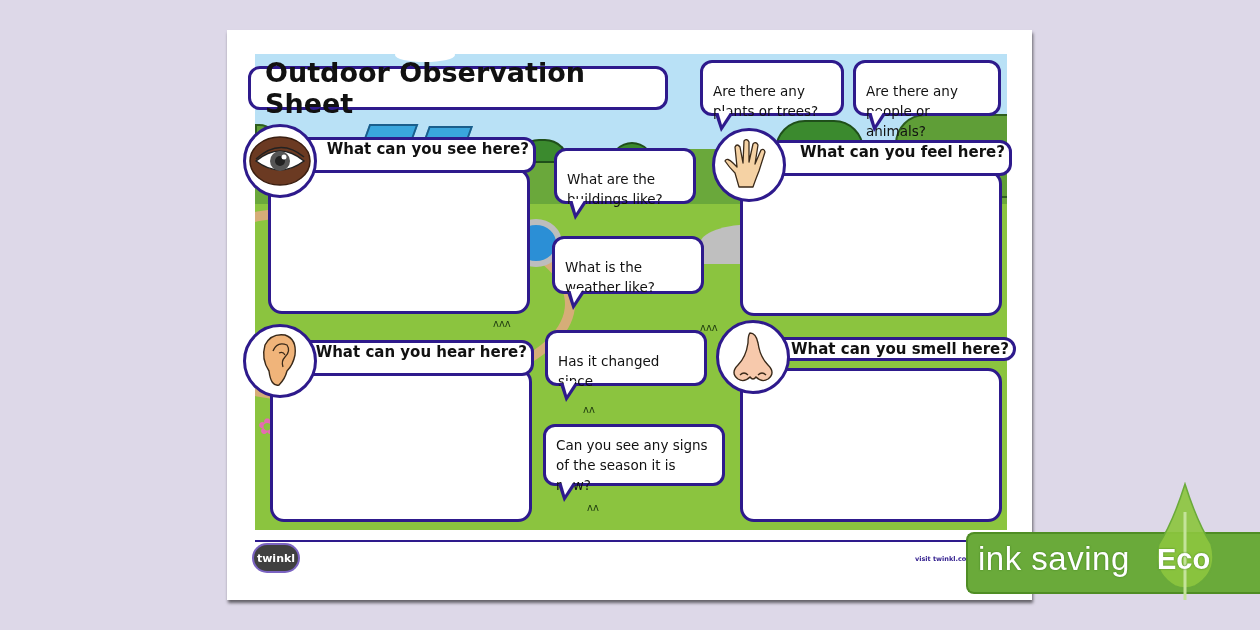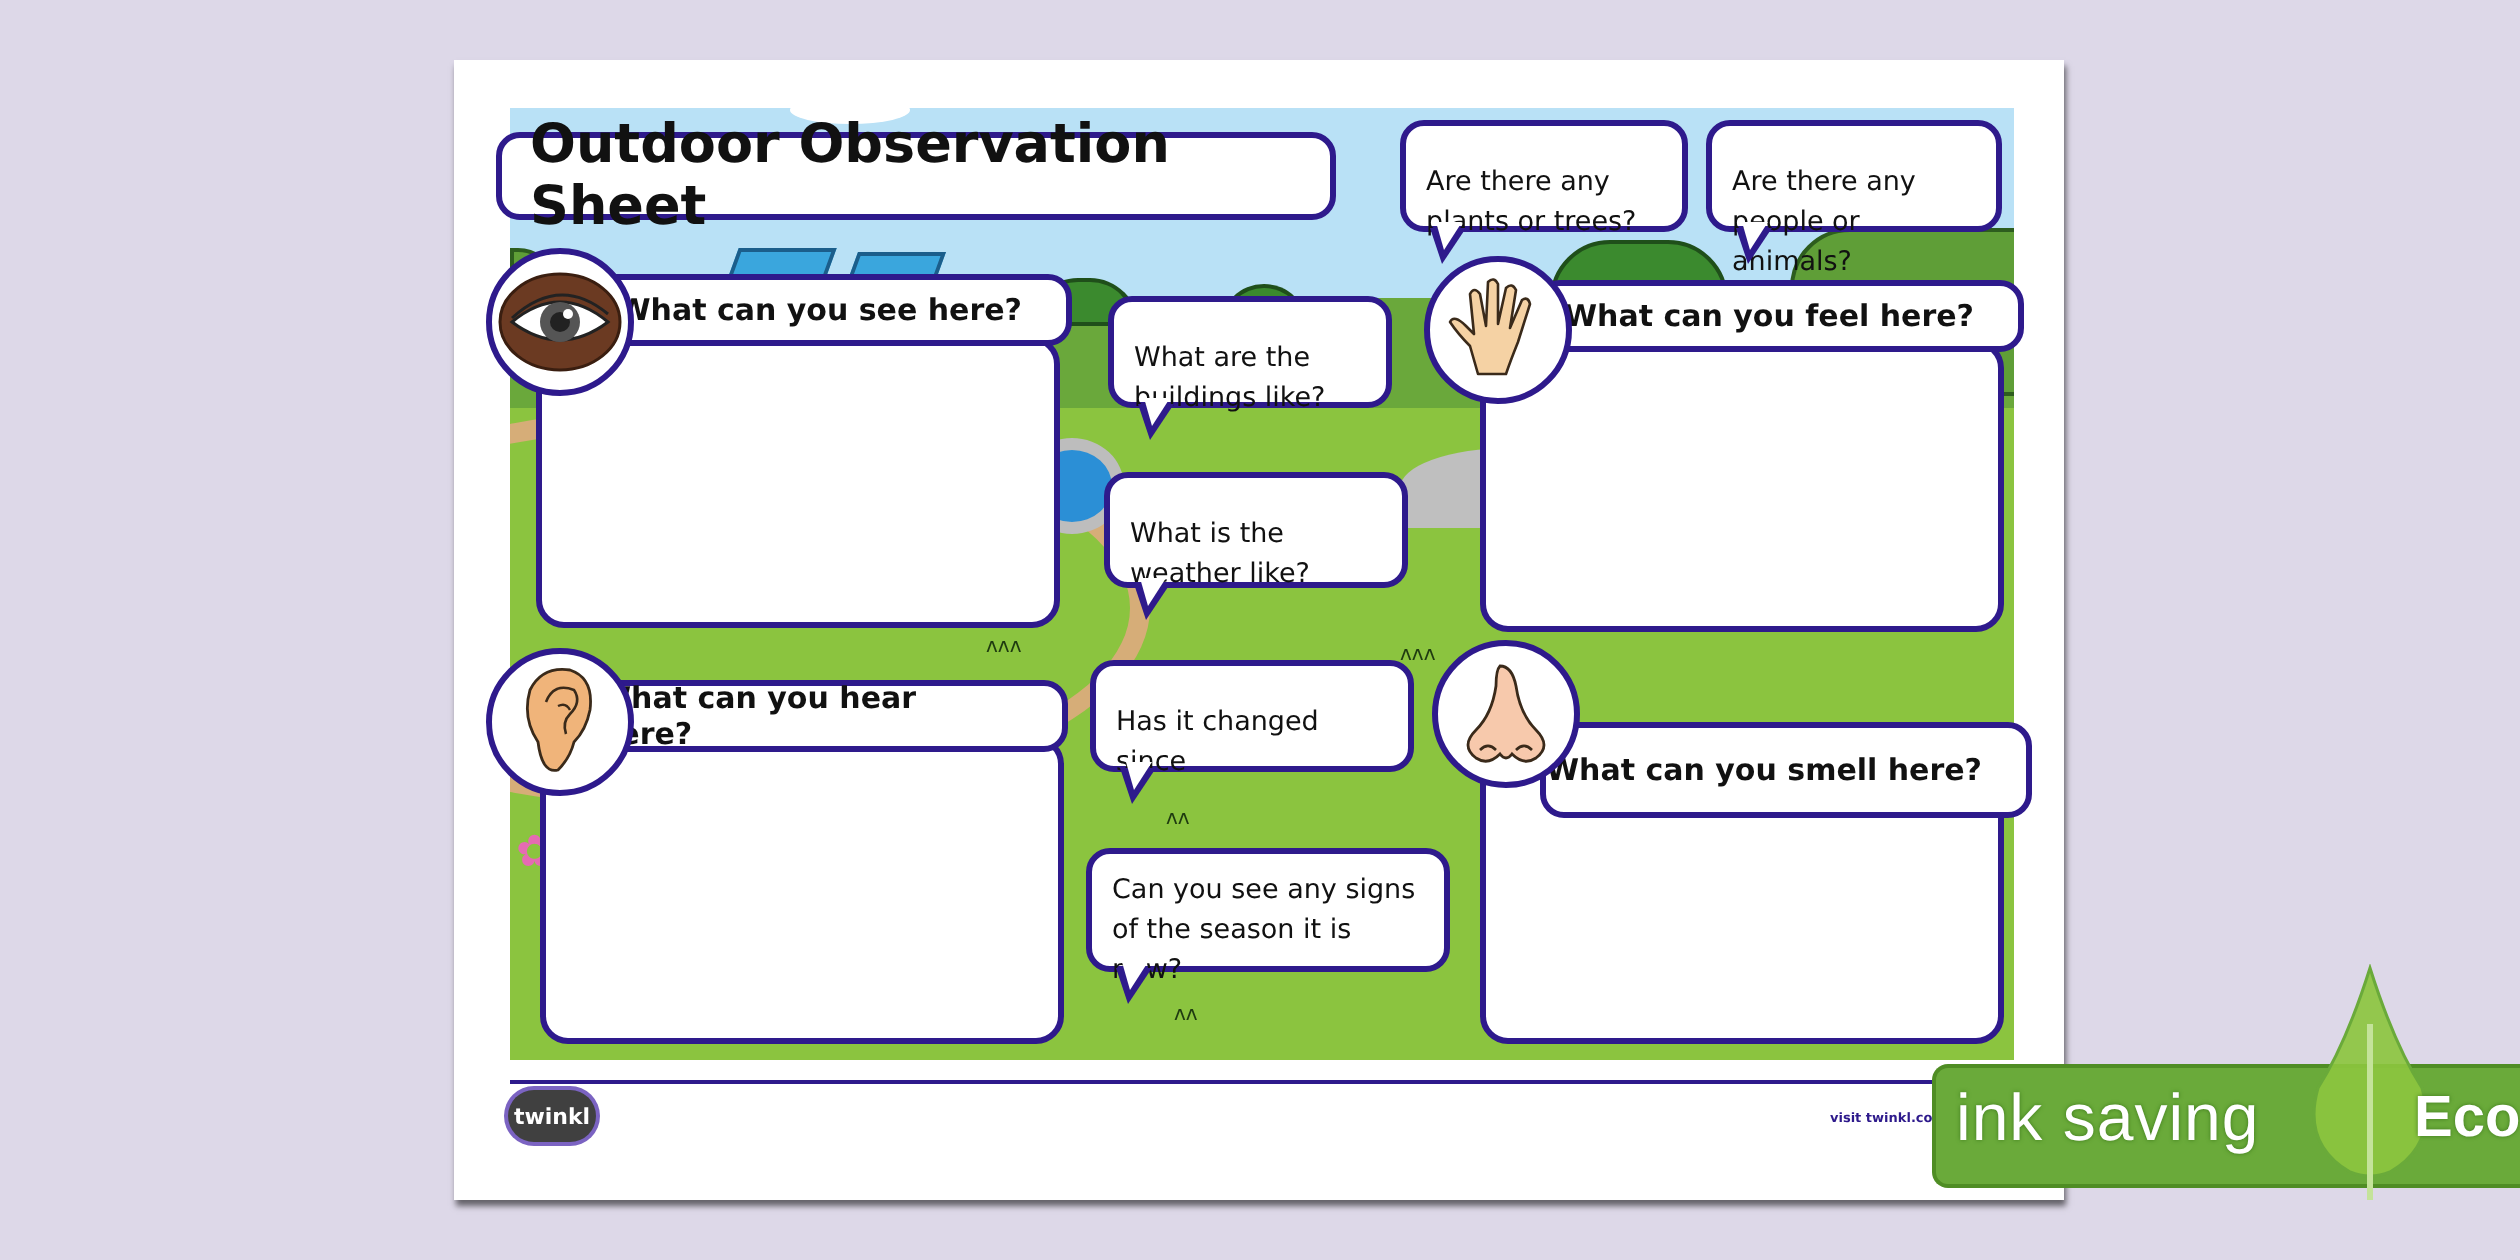--- a/index.html
+++ b/index.html
@@ -34,22 +34,22 @@
   .grass { position:absolute; font-size:10px; color:#1f3b10; font-family:"DejaVu Sans", sans-serif; }
 
   .title-box {
     position:absolute; left:248px; top:66px; width:420px; height:44px;
     background:#fff; border:3px solid #2e1a8c; border-radius:12px;
     display:flex; align-items:center; padding-left:14px; box-sizing:border-box;
     font-family:"DejaVu Sans", sans-serif; font-weight:bold; font-size:27px; color:#111;
   }
   .header-pill {
     position:absolute; background:#fff; border:3px solid #2e1a8c; border-radius:12px;
-    box-sizing:border-box; display:flex; align-items:center; justify-content:flex-end;
-    padding-right:22px; font-weight:bold; font-size:15px; color:#111;
+    box-sizing:border-box; display:flex; align-items:flex-start; justify-content:flex-end;
+    padding-right:4px; font-weight:bold; font-size:15px; color:#111;
   }
   .answer-box {
     position:absolute; background:#fff; border:3px solid #2e1a8c; border-radius:14px; box-sizing:border-box;
   }
   .icon-circle {
     position:absolute; width:74px; height:74px; border-radius:50%;
     background:#fff; border:3px solid #2e1a8c; box-sizing:border-box;
     display:flex; align-items:center; justify-content:center; overflow:hidden;
   }
   .bubble {
@@ -82,21 +82,21 @@
   }
   .eco-text {
     position:absolute; left:978px; top:540px; font-size:33px; color:#fff;
     font-family:"Liberation Sans", sans-serif; letter-spacing:0.5px;
     text-shadow: 0 0 2px #3d7a1c;
   }
   .eco-leaf {
     position:absolute; left:1153px; top:482px; width:64px; height:120px;
   }
   .eco-label {
-    position:absolute; left:1207px; top:543px; font-size:29px; color:#fff; font-weight:bold;
+    position:absolute; left:1157px; top:543px; font-size:29px; color:#fff; font-weight:bold;
     font-family:"Liberation Sans", sans-serif; text-shadow: 0 0 2px #3d7a1c;
   }
 </style>
 </head>
 <body>
 
 <div class="sheet"></div>
 
 <div class="scene">
   <div class="sky"></div>
@@ -155,21 +155,21 @@
 </div>
 <div class="icon-circle" style="left:243px;top:324px;">
   <svg width="50" height="60" viewBox="0 0 50 60">
     <path d="M14 40 Q6 28 10 14 Q16 2 30 4 Q42 8 40 24 Q38 34 32 40 Q30 48 24 54 Q16 56 14 40Z" fill="#f0b47a" stroke="#3a2a1a" stroke-width="1.4"></path>
     <path d="M18 20 Q22 10 32 14 Q36 20 30 26 Q26 30 28 36" fill="none" stroke="#3a2a1a" stroke-width="1.3"></path>
     <path d="M24 22 Q28 20 30 24" fill="none" stroke="#3a2a1a" stroke-width="1.2"></path>
   </svg>
 </div>
 
 <div class="answer-box" style="left:740px;top:368px;width:262px;height:154px;"></div>
-<div class="header-pill" style="left:770px;top:337px;width:246px;height:48px;margin-top:24px;">
+<div class="header-pill" style="left:770px;top:337px;width:246px;height:24px;">
   <span>What can you smell here?</span>
 </div>
 <div class="icon-circle" style="left:716px;top:320px;">
   <svg width="50" height="56" viewBox="0 0 50 56">
     <path d="M22 4 Q28 4 30 14 Q32 28 40 36 Q48 44 40 50 Q34 54 28 48 Q25 52 22 48 Q16 54 10 50 Q2 44 10 36 Q18 28 20 14 Q20 6 22 4Z" fill="#f7c9ac" stroke="#3a2a1a" stroke-width="1.4"></path>
     <path d="M12 46 Q16 42 20 46" fill="none" stroke="#3a2a1a" stroke-width="1.3"></path>
     <path d="M30 46 Q34 42 38 46" fill="none" stroke="#3a2a1a" stroke-width="1.3"></path>
   </svg>
 </div>
 

